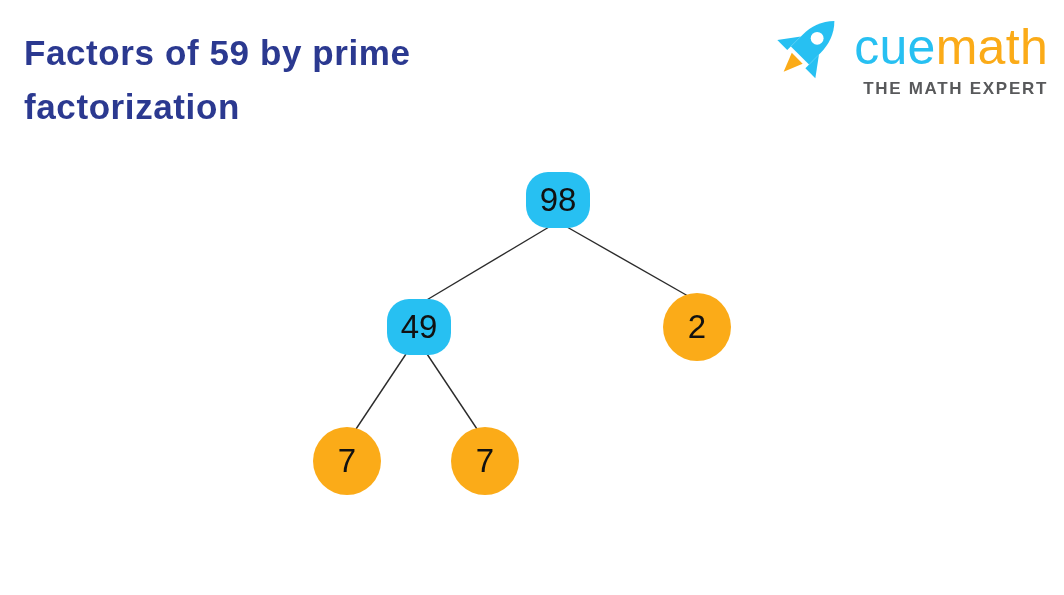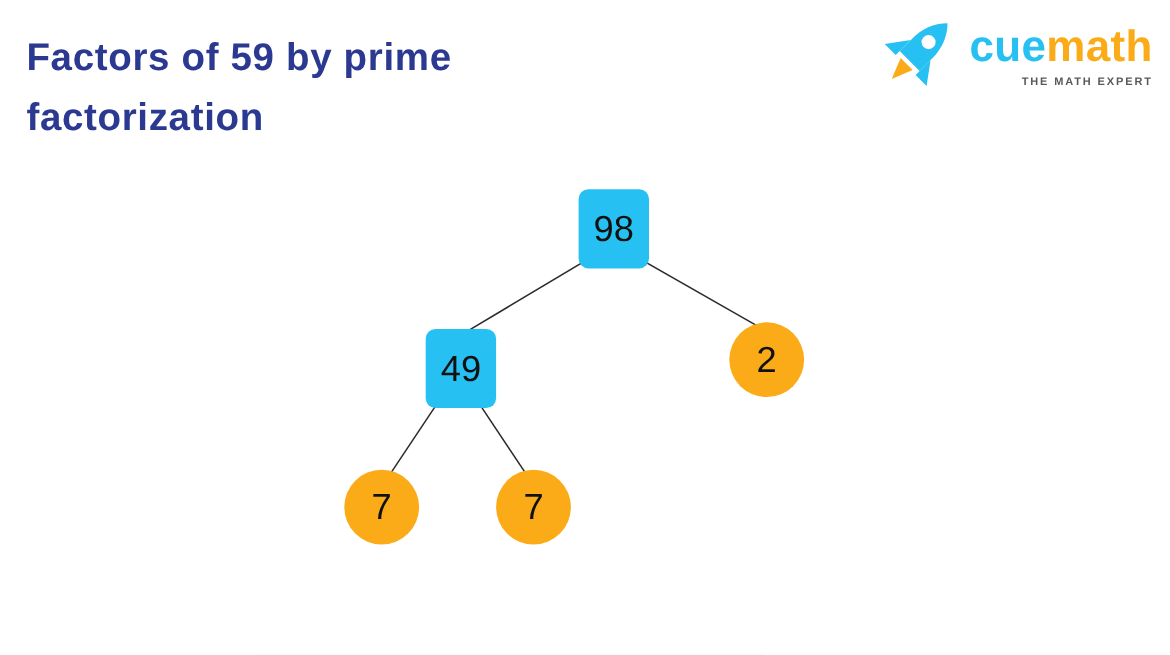--- a/index.html
+++ b/index.html
@@ -36,45 +36,45 @@
   .logo{
     position:absolute;
     top:8px;right:16px;
     display:flex;
     align-items:flex-start;
   }
   .rocket{width:82px;height:82px;margin-right:4px;}
   .r-body{fill:var(--cyan);}
   .r-flame{fill:var(--orange);}
   .logo-text{display:flex;flex-direction:column;align-items:flex-start;padding-top:14px;}
-  .brand{font-size:40px;font-weight:700;line-height:1;letter-spacing:0.3px;}
+  .brand{font-size:50px;font-weight:400;line-height:1;letter-spacing:0.3px;}
   .brand-cue{color:var(--cyan);}
   .brand-math{color:var(--orange);}
   .tagline{
     margin-top:7px;
-    font-size:10px;
+    font-size:17px;
     font-weight:700;
     letter-spacing:1.7px;
     color:var(--tagline-gray);
     align-self:flex-end;
   }
 
   
   .edges{position:absolute;left:0;top:0;z-index:0;}
   .edges line{stroke:var(--line);stroke-width:1.4;}
   .node{
     position:absolute;
     display:flex;align-items:center;justify-content:center;
     font-size:33px;
     color:#111111;
     z-index:1;
   }
   .sq{
-    width:64px;height:72px;
-    border-radius:9px;
+    width:64px;height:56px;
+    border-radius:22px;
     background:var(--cyan);
   }
   .circ{
     width:68px;height:68px;
     border-radius:50%;
     background:var(--orange);
   }
   .n-98{left:526px;top:172px;}
   .n-49{left:387px;top:299px;}
   .n-2 {left:663px;top:293px;}

